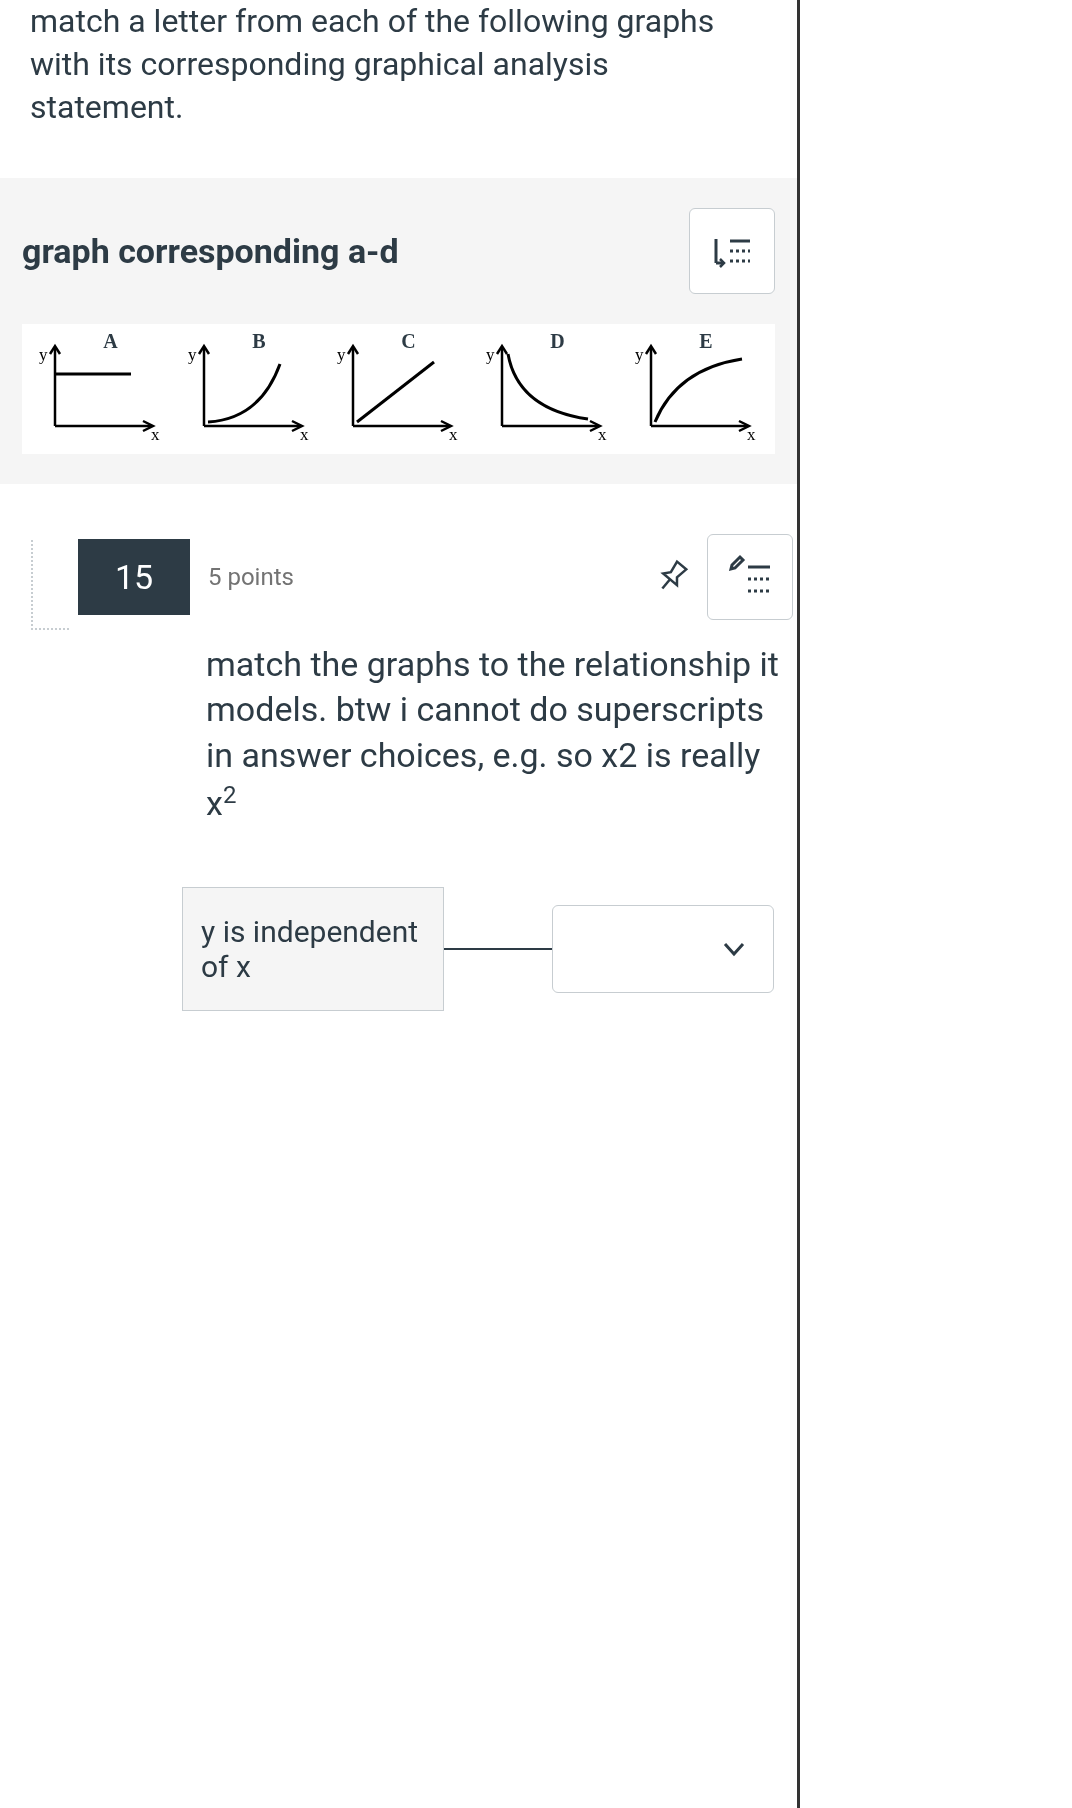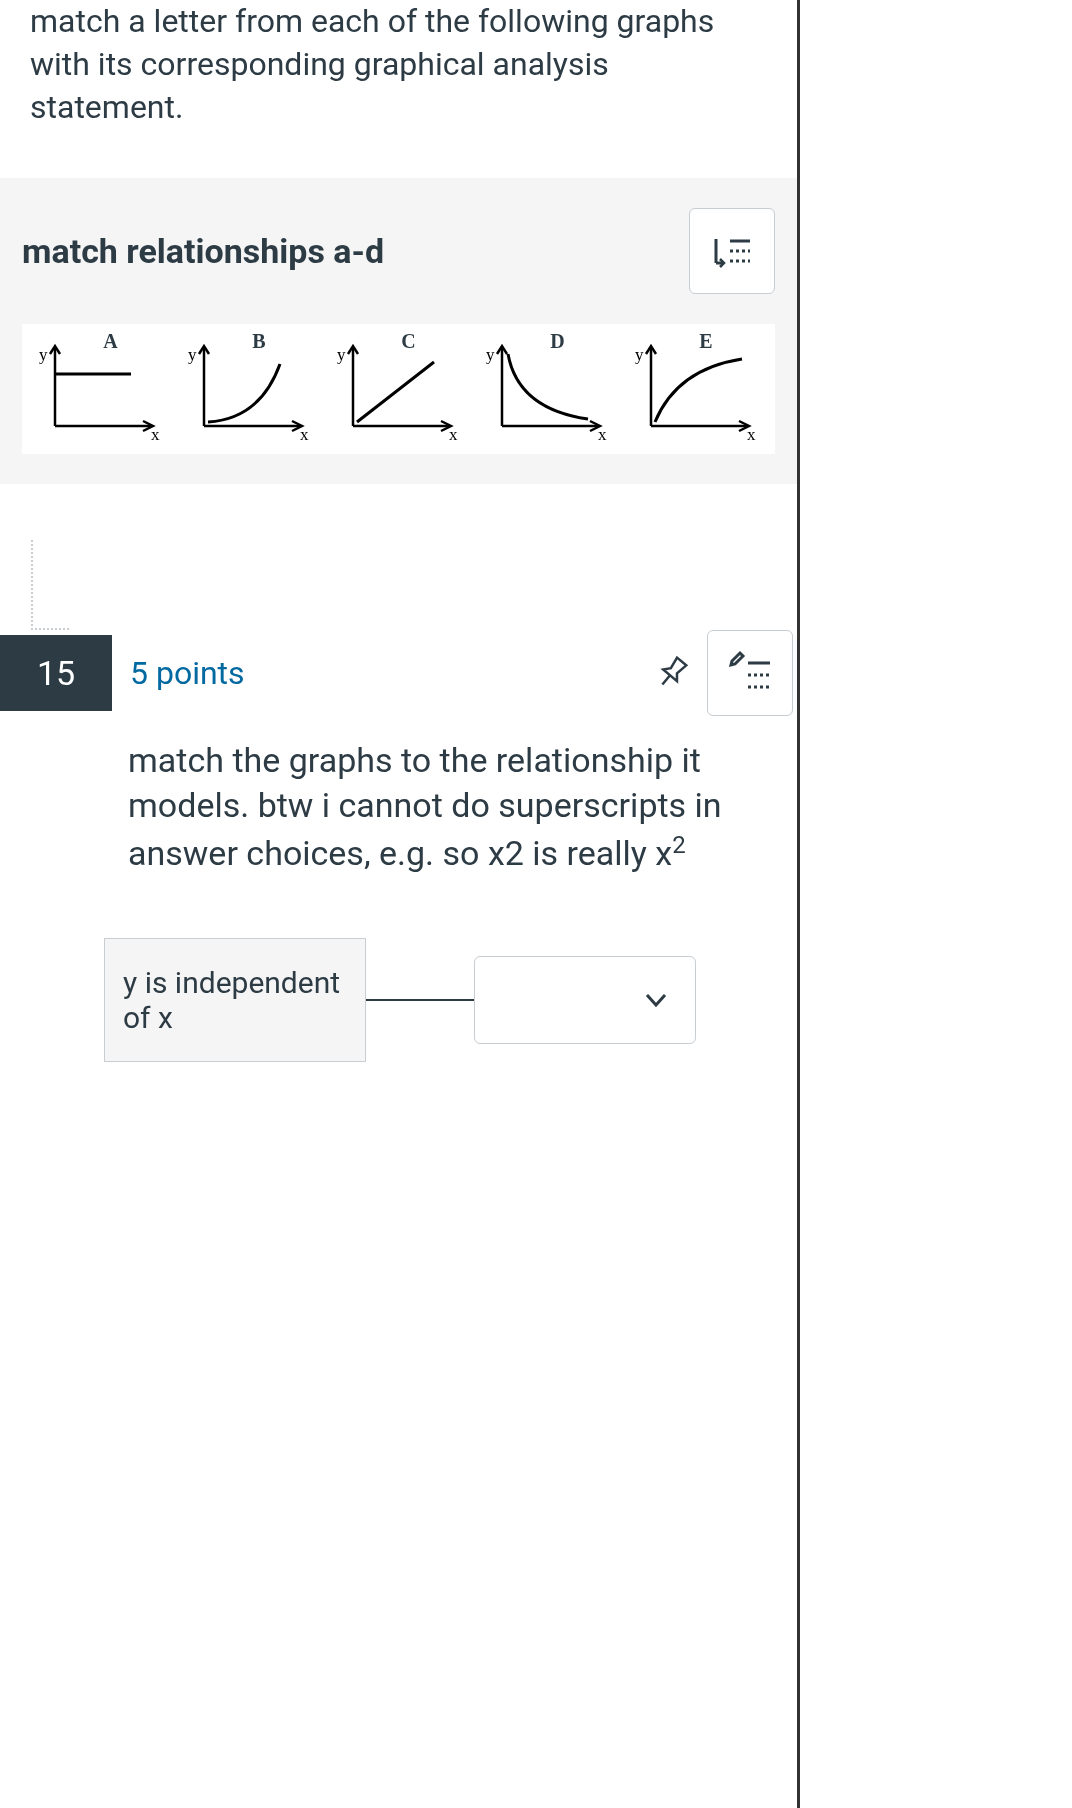--- a/index.html
+++ b/index.html
@@ -66,21 +66,20 @@
     position: absolute;
     top: -4px;
     left: 52%;
     font-size: 20px;
     font-weight: 700;
     font-family: "Times New Roman", serif;
   }
   .question-section {
     padding: 50px 0 0 0;
     display: flex;
-    flex-direction: column;
   }
   .q-left {
     width: 78px;
     display: flex;
     flex-direction: column;
     align-items: center;
   }
   .dot-wrap {
     position: relative;
     width: 40px;
@@ -112,22 +111,22 @@
     color: #fff;
     font-size: 34px;
     font-weight: 400;
     width: 112px;
     height: 76px;
     display: flex;
     align-items: center;
     justify-content: center;
   }
   .q-points {
-    font-size: 32px;
-    color: #0369a1;
+    font-size: 24px;
+    color: #737373;
     flex: 1;
   }
   .q-actions {
     display: flex;
     align-items: center;
     gap: 10px;
     padding-right: 4px;
   }
   .pin-icon {
     width: 50px; height: 50px;
@@ -197,21 +196,21 @@
 <body>
 
 <div class="page">
 
   <div class="instructions-section">
     <p class="instructions-text">match a letter from each of the following graphs with its corresponding graphical analysis statement.</p>
   </div>
 
   <div class="graph-section">
     <div class="graph-header">
-      <div class="graph-title">match relationships a-d</div>
+      <div class="graph-title">graph corresponding a-d</div>
       <div class="icon-btn">
         <svg width="44" height="44" viewBox="0 0 44 44">
           <g stroke="#2d3b45" stroke-width="3" fill="none">
             <line x1="6" y1="10" x2="6" y2="34"></line>
             <line x1="6" y1="34" x2="14" y2="34"></line>
             <polyline points="10,38 14,34 10,30" stroke-width="2.5"></polyline>
             <line x1="20" y1="12" x2="40" y2="12"></line>
             <line x1="20" y1="22" x2="40" y2="22" stroke-dasharray="3,3"></line>
             <line x1="20" y1="32" x2="40" y2="32" stroke-dasharray="3,3"></line>
           </g>

